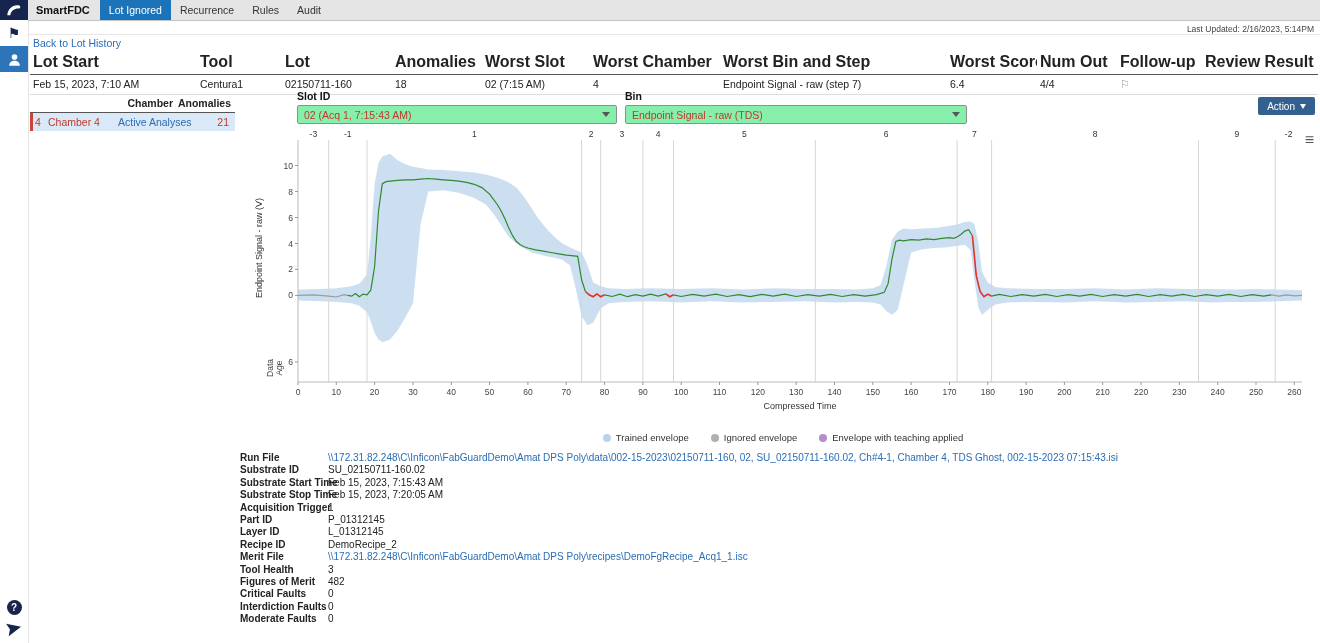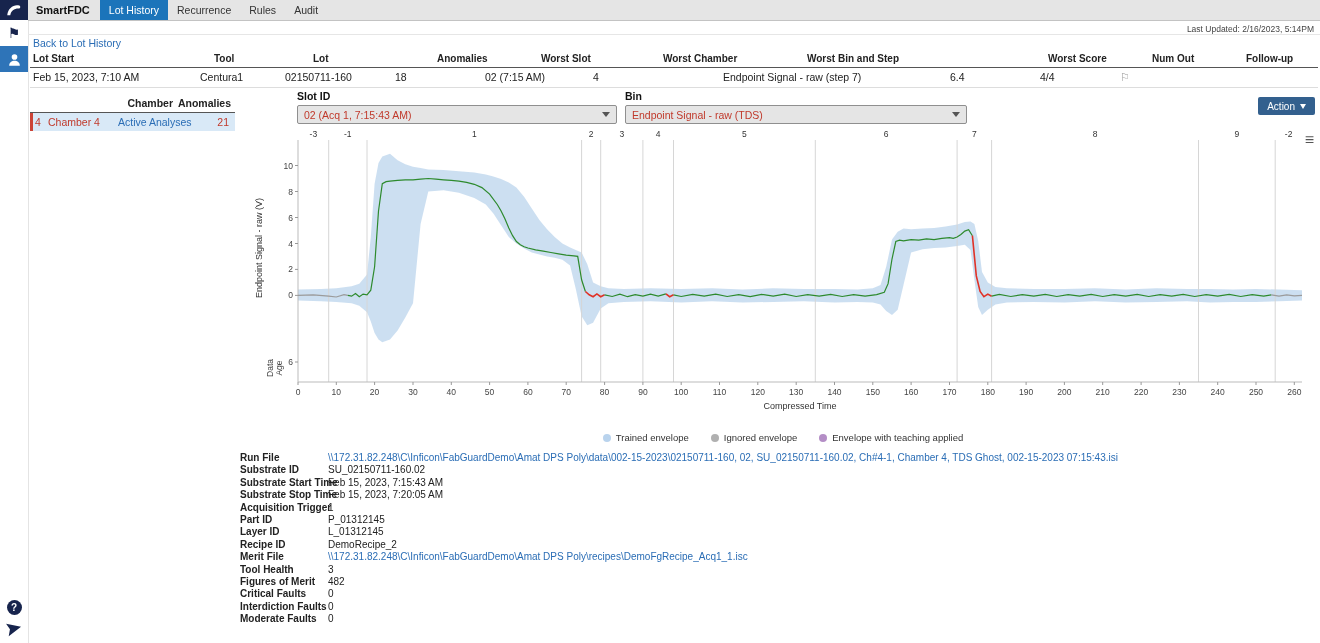--- a/index.html
+++ b/index.html
@@ -23,40 +23,40 @@
   .tab{line-height:20px;padding:0 9px;font-size:10.5px;color:#333;cursor:pointer;}
   .tab.active{background:#1b74ba;color:#fff;}
 
   .last-updated{position:absolute;top:24px;right:6px;font-size:8.5px;color:#444;}
   .hline{position:absolute;left:28px;right:0;top:34px;border-top:1px solid #e6e6e6;}
   .back-link{position:absolute;left:33px;top:37px;color:#2a6db5;font-size:10.5px;cursor:pointer;}
 
   
   .lot-table{position:absolute;left:30px;top:50px;width:1288px;}
   .lot-header,.lot-row{display:grid;grid-template-columns:167px 85px 110px 90px 108px 130px 227px 90px 80px 85px 116px;}
-  .lot-header{font-weight:bold;font-size:10px;border-bottom:1px solid #555;gap:14px;}
+  .lot-header{font-weight:bold;font-size:16px;border-bottom:1px solid #555;}
   .lot-row{font-size:10.5px;border-bottom:1px solid #ddd;cursor:pointer;}
   .lcell{padding:3px 4px 3px 3px;white-space:nowrap;overflow:hidden;}
   .flag-glyph{color:#9a9a9a;font-size:11px;}
 
   
   .chamber-table{position:absolute;left:30px;top:95px;width:205px;}
   .chamber-header{display:grid;grid-template-columns:1fr 62px;font-weight:bold;font-size:10.5px;border-bottom:1px solid #555;}
   .chamber-header .h1{padding:2px 0 3px 16px;text-align:right;}
   .chamber-header .h2{padding:2px 4px 3px 0;text-align:right;}
   .chamber-row{display:grid;grid-template-columns:13px 70px 98px 1fr;background:#d9e9f7;border-left:3px solid #cc4437;
                font-size:10.5px;padding:3px 2px;cursor:pointer;}
   .red{color:#c0392b;}
   .blue-link{color:#2a6db5;cursor:pointer;}
   .cnum{text-align:right;padding-right:4px;}
 
   
   .control{position:absolute;top:90px;}
   .control .clabel{display:block;font-weight:bold;font-size:10.5px;margin-bottom:3px;color:#111;}
-  .select{border:1px solid #8f8f8f;border-radius:2px;height:17px;background:#e5e5e5;display:flex;align-items:center;
+  .select{border:1px solid #8f8f8f;border-radius:2px;height:17px;background:#86efac;display:flex;align-items:center;
           justify-content:space-between;padding:0 6px;font-size:10.5px;color:#c0392b;cursor:pointer;}
   .caret{width:0;height:0;border-left:4px solid transparent;border-right:4px solid transparent;border-top:5px solid #555;}
   .ctl-slot{left:297px;width:320px;}
   .ctl-bin{left:625px;width:342px;}
   .action-btn{position:absolute;top:97px;right:5px;background:#33608e;color:#fff;font-size:10px;height:18px;
               padding:0 9px;border-radius:2px;display:flex;align-items:center;gap:5px;cursor:pointer;}
   .action-btn .caret{border-top-color:#fff;border-left-width:3.5px;border-right-width:3.5px;}
 
   
   .chart-wrap{position:absolute;left:252px;top:128px;width:1062px;height:300px;}
@@ -99,21 +99,21 @@
       <div class="help-circle">?</div>
       <svg width="16" height="16" viewBox="0 0 24 24" style="transform:rotate(-12deg);cursor:pointer;">
         <polygon points="2,21 23,11 2,2 6,11" fill="#17244d"></polygon>
       </svg>
     </div>
   </div>
 
   <div class="topbar">
     <span class="app-name">SmartFDC</span>
     <div style="display:flex;">
-        <div class="tab active">Lot History</div>
+        <div class="tab active">Lot Ignored</div>
         <div class="tab">Recurrence</div>
         <div class="tab">Rules</div>
         <div class="tab">Audit</div>
       </div>
   </div>
 
   <div class="last-updated">Last Updated: 2/16/2023, 5:14PM</div>
   <div class="hline"></div>
   <div class="back-link">Back to Lot History</div>
 

